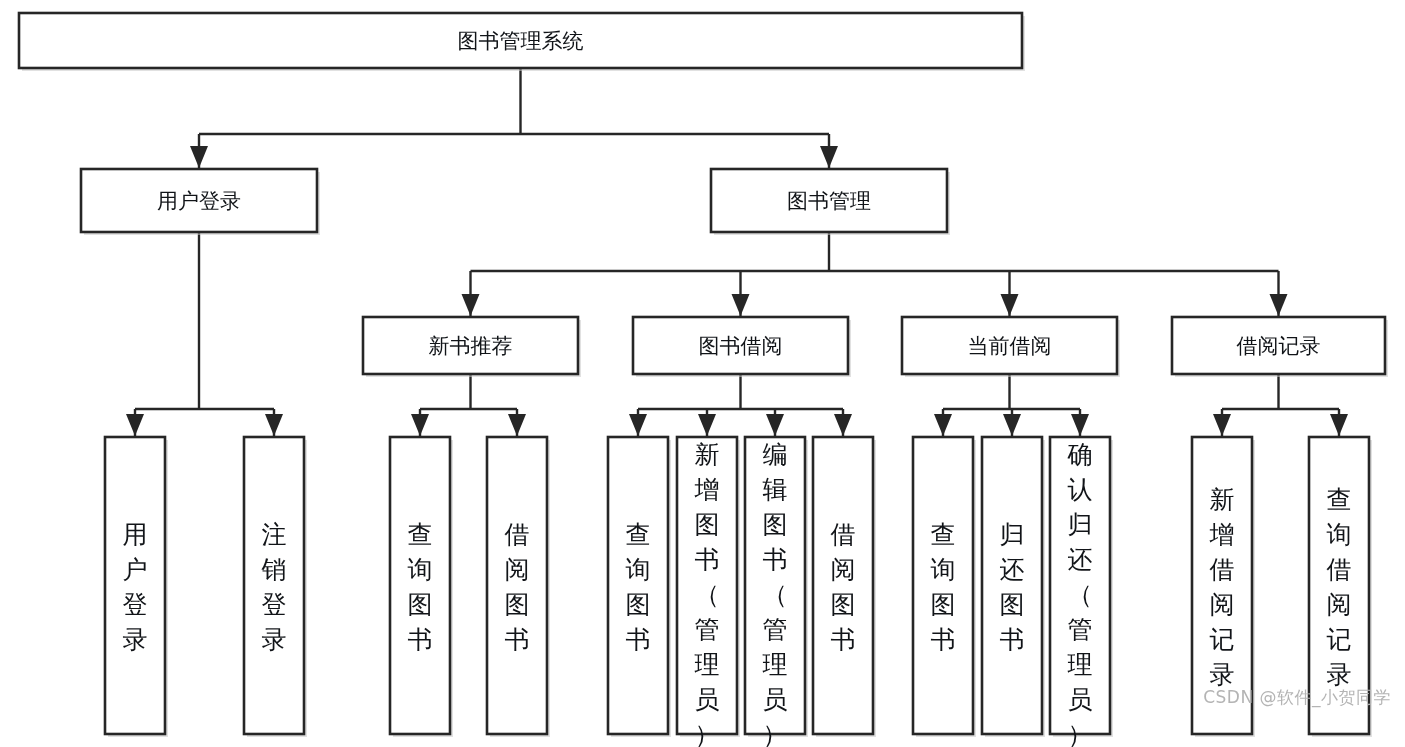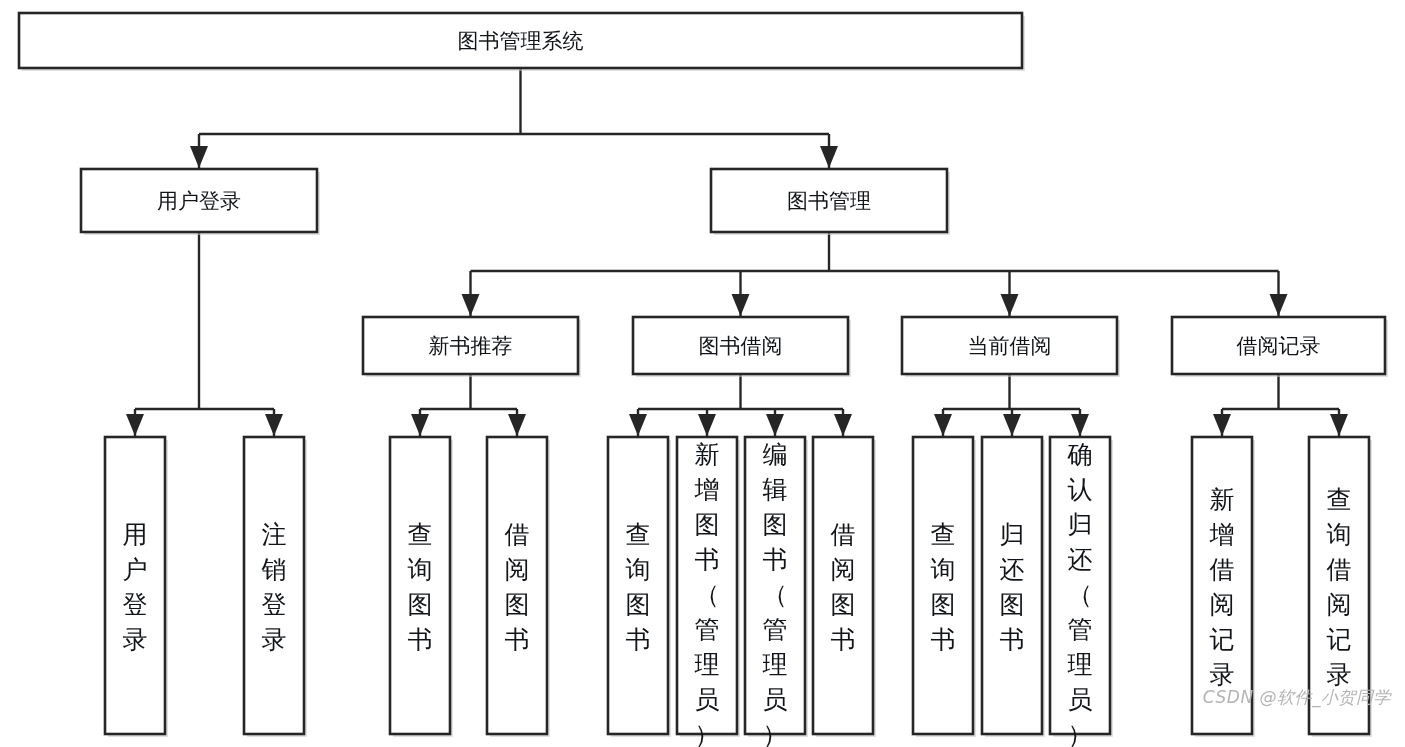--- a/index.html
+++ b/index.html
@@ -59,21 +59,20 @@
   .watermark {
     position: absolute;
     right: 14px;
     bottom: 5px;
     font-family: "DejaVu Sans", "Liberation Sans", sans-serif;
     font-size: 17px;
     color: #b4b4b4;
     letter-spacing: 0.5px;
     white-space: nowrap;
     user-select: none;
-    font-style: italic;
   }
 </style>
 </head>
 <body>
 
 <div id="diagram-root">
 
   <svg id="flowchart" viewBox="0 0 1405 747" xmlns="http://www.w3.org/2000/svg">
 
     <g id="connectors">

